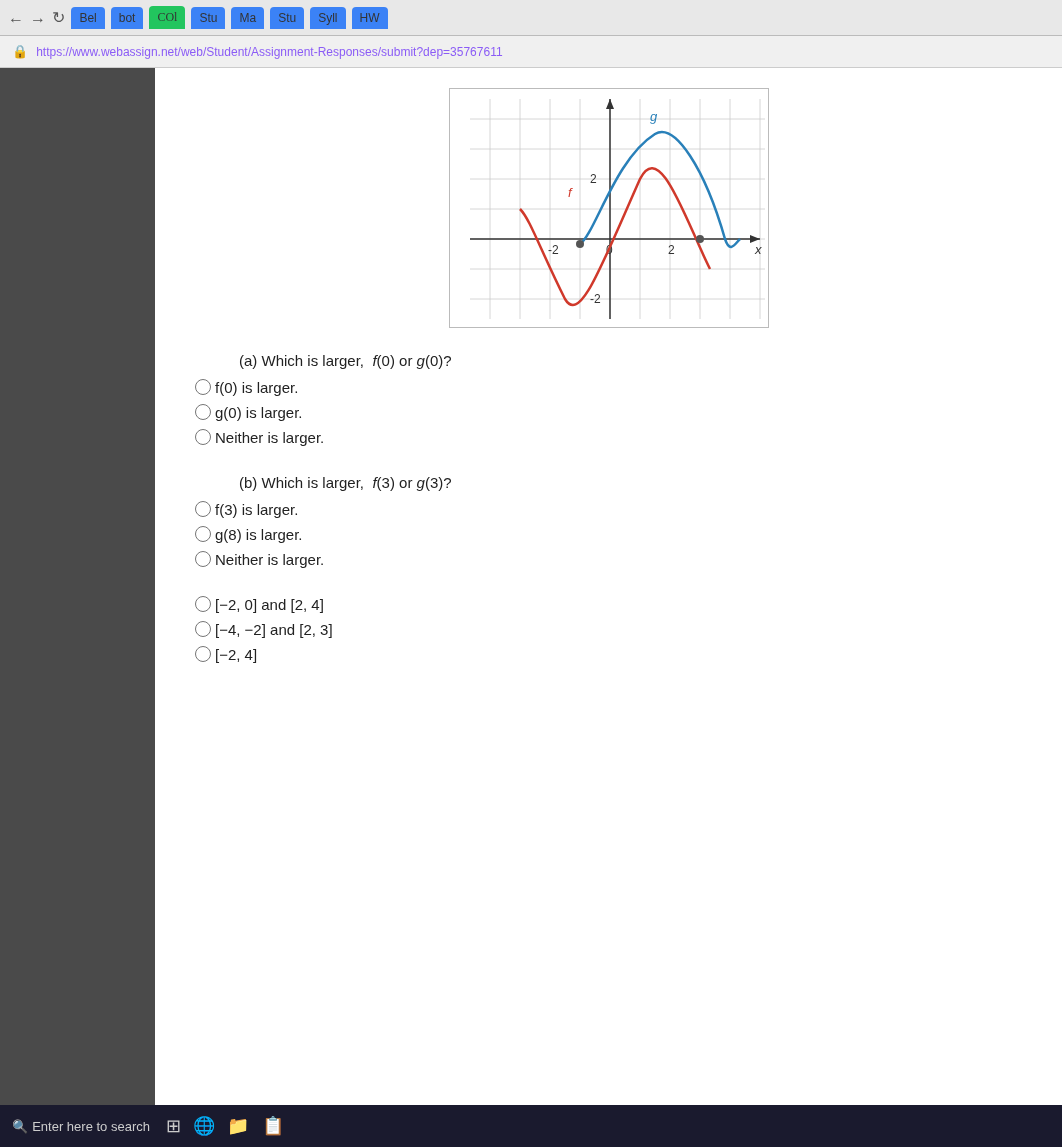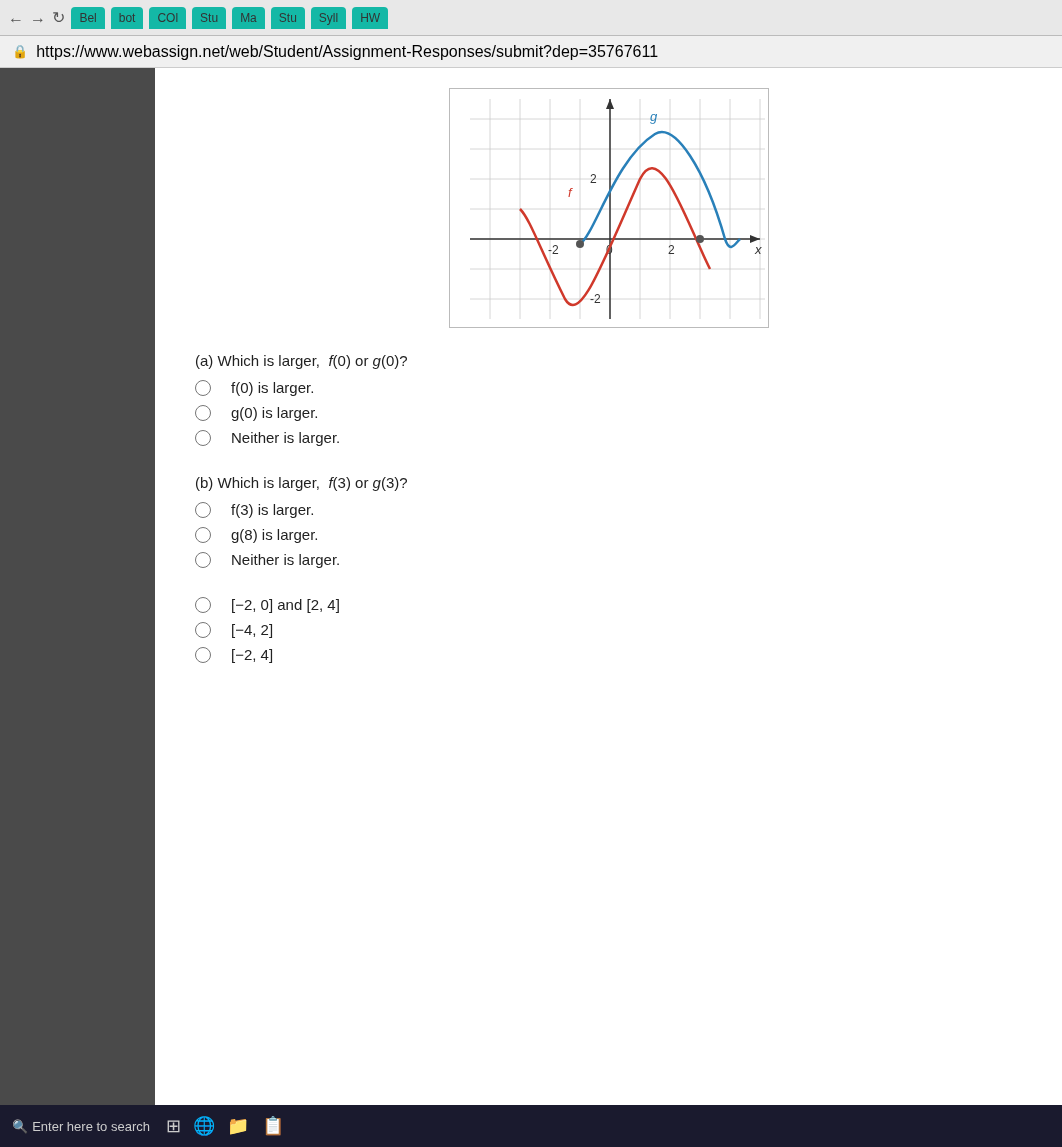--- a/index.html
+++ b/index.html
@@ -18,37 +18,37 @@
       display: flex;
       align-items: center;
       padding: 0 8px;
       gap: 6px;
       border-bottom: 1px solid #bbb;
     }
     .browser-tab {
       font-size: 12px;
       color: #333;
       padding: 4px 8px;
-      background: #14b8a6;
+      background: #3b82f6;
       border-radius: 4px 4px 0 0;
     }
-    .browser-tab.active { background: #14b8a6; }
+    .browser-tab.active { background: #22c55e; font-family: Liberation Serif, serif; }
 
     .address-bar {
       background: #f0f0f0;
       height: 32px;
       display: flex;
       align-items: center;
       padding: 0 12px;
       gap: 8px;
       border-bottom: 1px solid #ccc;
     }
     .address-bar .url {
-      font-size: 16px;
-      color: #000000;
+      font-size: 12px;
+      color: #8b5cf6;
     }
     .nav-btn {
       font-size: 16px;
       color: #555;
       cursor: pointer;
       background: none;
       border: none;
     }
     .lock-icon { font-size: 13px; color: #555; }
 
@@ -83,30 +83,30 @@
 
     
     .question-section {
       margin-bottom: 28px;
     }
 
     .question-label {
       font-size: 15px;
       color: #222;
       margin-bottom: 10px;
+      margin-left: 44px;
     }
 
     .question-label em, .question-label i {
       font-style: italic;
     }
 
     .radio-option {
       display: flex;
-      align-items: center;
-      gap: 20px;
+      gap: 4px;
       margin-bottom: 8px;
       font-size: 15px;
       color: #222;
       cursor: pointer;
     }
 
     .radio-option input[type="radio"] {
       width: 16px;
       height: 16px;
       cursor: pointer;
@@ -279,21 +279,21 @@
     </div>
 
 
     <div class="question-section">
       <label class="radio-option">
         <input type="radio" name="qd" style="">
         <span>[−2, 0] and [2, 4]</span>
       </label>
       <label class="radio-option">
         <input type="radio" name="qd" style="">
-        <span>[−4, 2]</span>
+        <span>[−4, −2] and [2, 3]</span>
       </label>
       <label class="radio-option">
         <input type="radio" name="qd" style="">
         <span>[−2, 4]</span>
       </label>
     </div>
 
 
   </div>
 </div>

